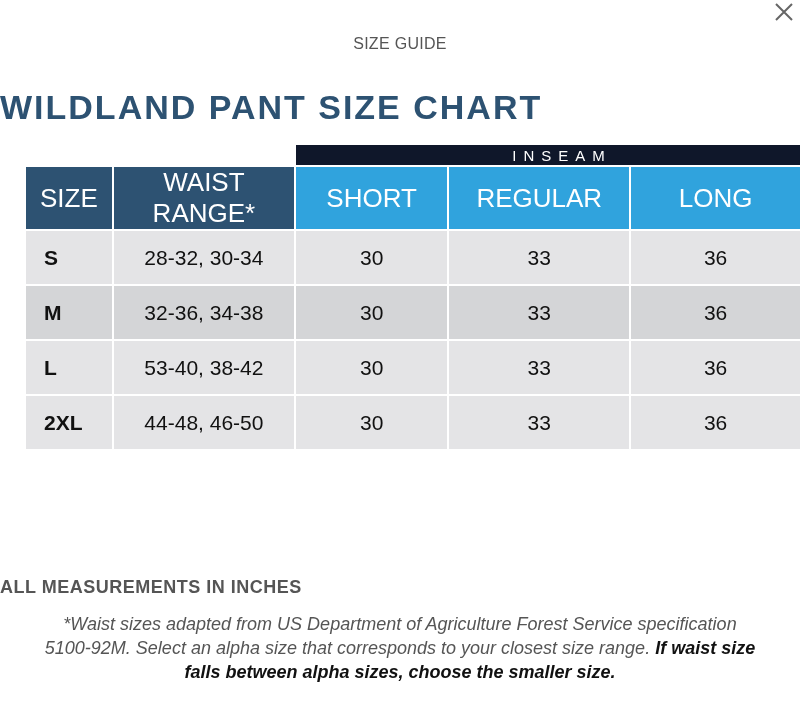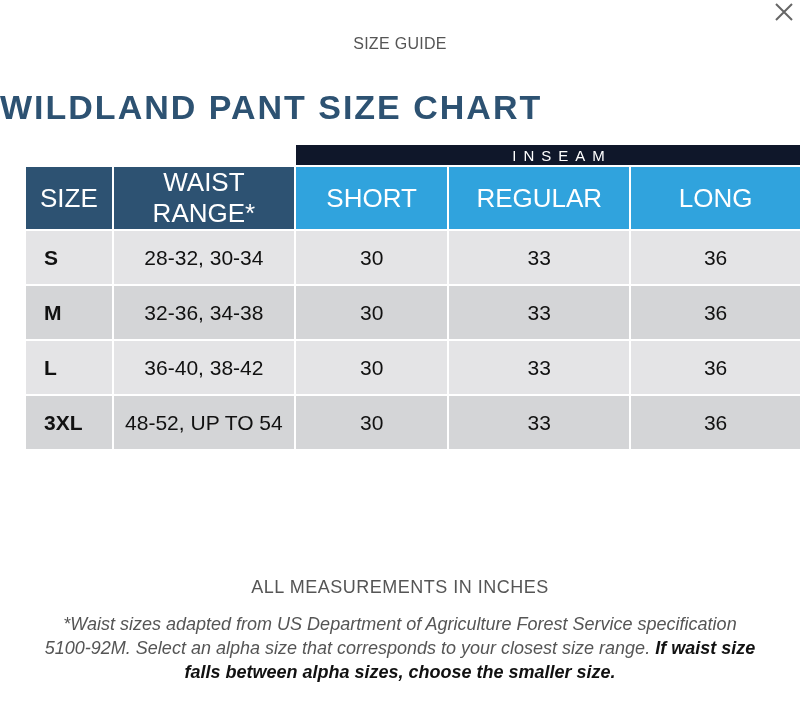--- a/index.html
+++ b/index.html
@@ -10,21 +10,21 @@
   table { position:absolute; top:145px; left:26px; border-collapse:separate; border-spacing:2px; margin:-2px; }
   td, th { padding:0; text-align:center; font-weight:normal; }
   .inseam { background:#0f172a; color:#fff; font-size:15px; letter-spacing:7px; height:20px;padding-left:28px; }
   .hdr th { height:54px; font-size:26px; color:#fff; transform-origin:center; }
   .hdr .dark { background:#2d5272; }
   .hdr .light { background:#30a3dd; }
   .row td { height:53px; font-size:21px; color:#111; }
   .row.odd td { background:#e4e4e6; }
   .row.even td { background:#d4d5d7; }
   .row td.size { text-align:left; padding-left:18px; font-weight:bold; }
-  .note-head { position:absolute; top:577px; left:0; width:800px; text-align:center; font-size:18px; font-weight:normal; color:#555; letter-spacing:0.5px; }
+  .note-head { position:absolute; top:577px; left:0; width:800px; font-size:18px; font-weight:bold; color:#555; letter-spacing:0.5px; }
   .note { position:absolute; top:612px; left:40px; width:720px; text-align:center; font-size:18px; font-style:italic; color:#555; line-height:24px; }
   .note b { color:#111; }
   .blank { background:transparent; }
 </style>
 </head>
 <body>
 
 <div class="modal-title">SIZE GUIDE</div>
 <div class="close">
   <svg width="24" height="24" viewBox="0 0 24 24">
@@ -57,28 +57,28 @@
   </tr>
   <tr class="row even">
     <td class="size">M</td>
         <td>32-36, 34-38</td>
         <td>30</td>
         <td>33</td>
         <td>36</td>
   </tr>
   <tr class="row odd">
     <td class="size">L</td>
-        <td>36-40, 38-42</td>
+        <td>53-40, 38-42</td>
         <td>30</td>
         <td>33</td>
         <td>36</td>
   </tr>
-  <tr class="row even">
-    <td class="size">3XL</td>
-        <td>48-52, UP TO 54</td>
+  <tr class="row odd">
+    <td class="size">2XL</td>
+        <td>44-48, 46-50</td>
         <td>30</td>
         <td>33</td>
         <td>36</td>
   </tr>
 </tbody>
   </table>
 
 <div class="note-head">ALL MEASUREMENTS IN INCHES</div>
 <div class="note"><span>*Waist sizes adapted from US Department of Agriculture Forest Service specification 5100-92M. Select an alpha size that corresponds to your closest size range. </span><b>If waist size falls between alpha sizes, choose the smaller size.</b></div>
 

